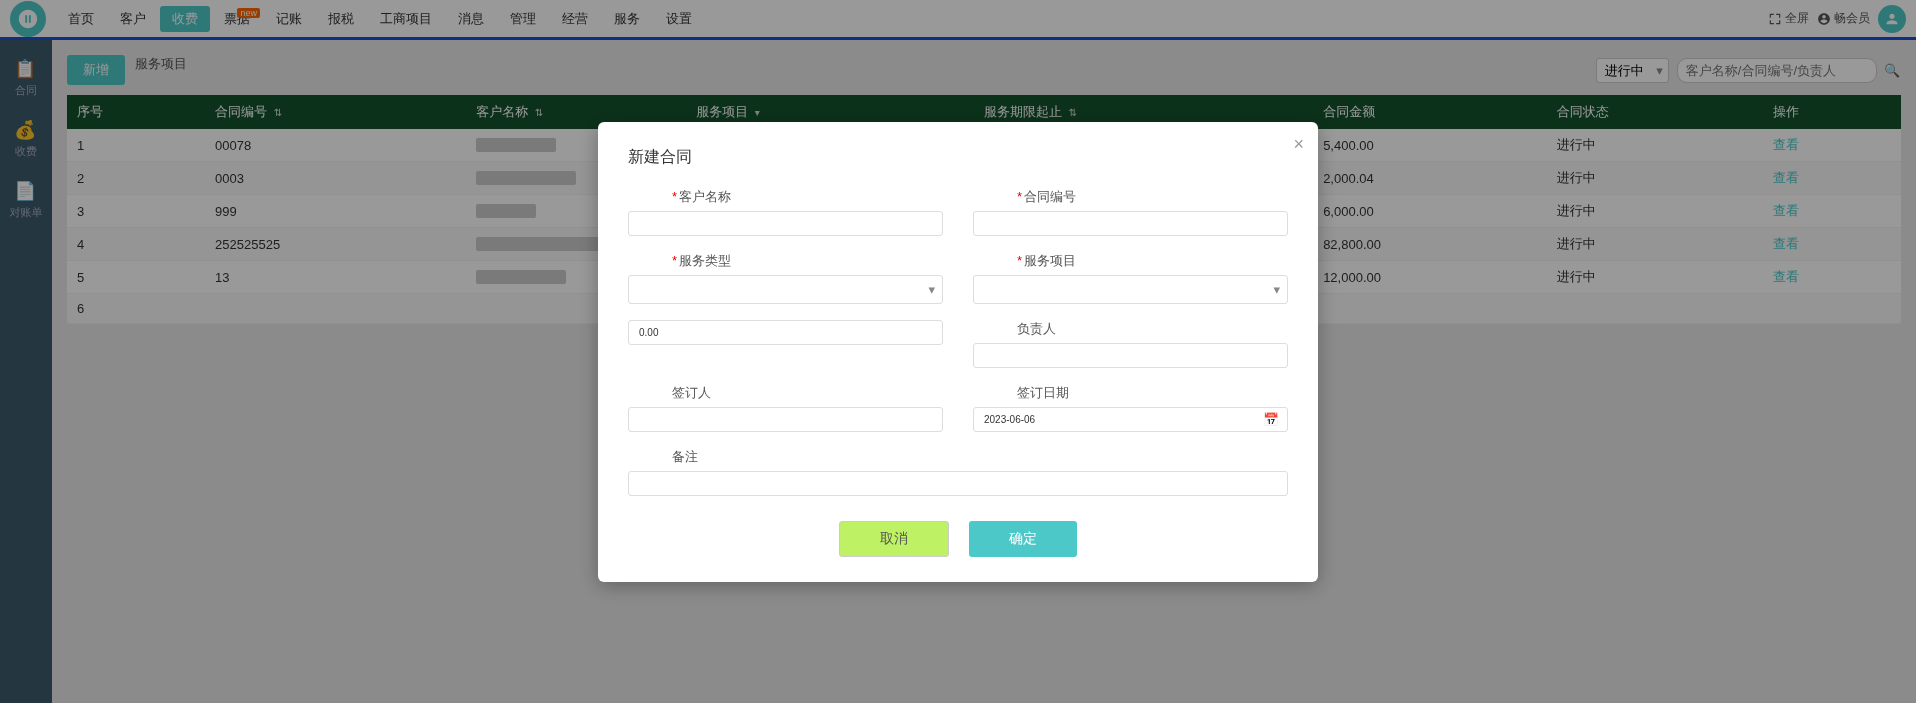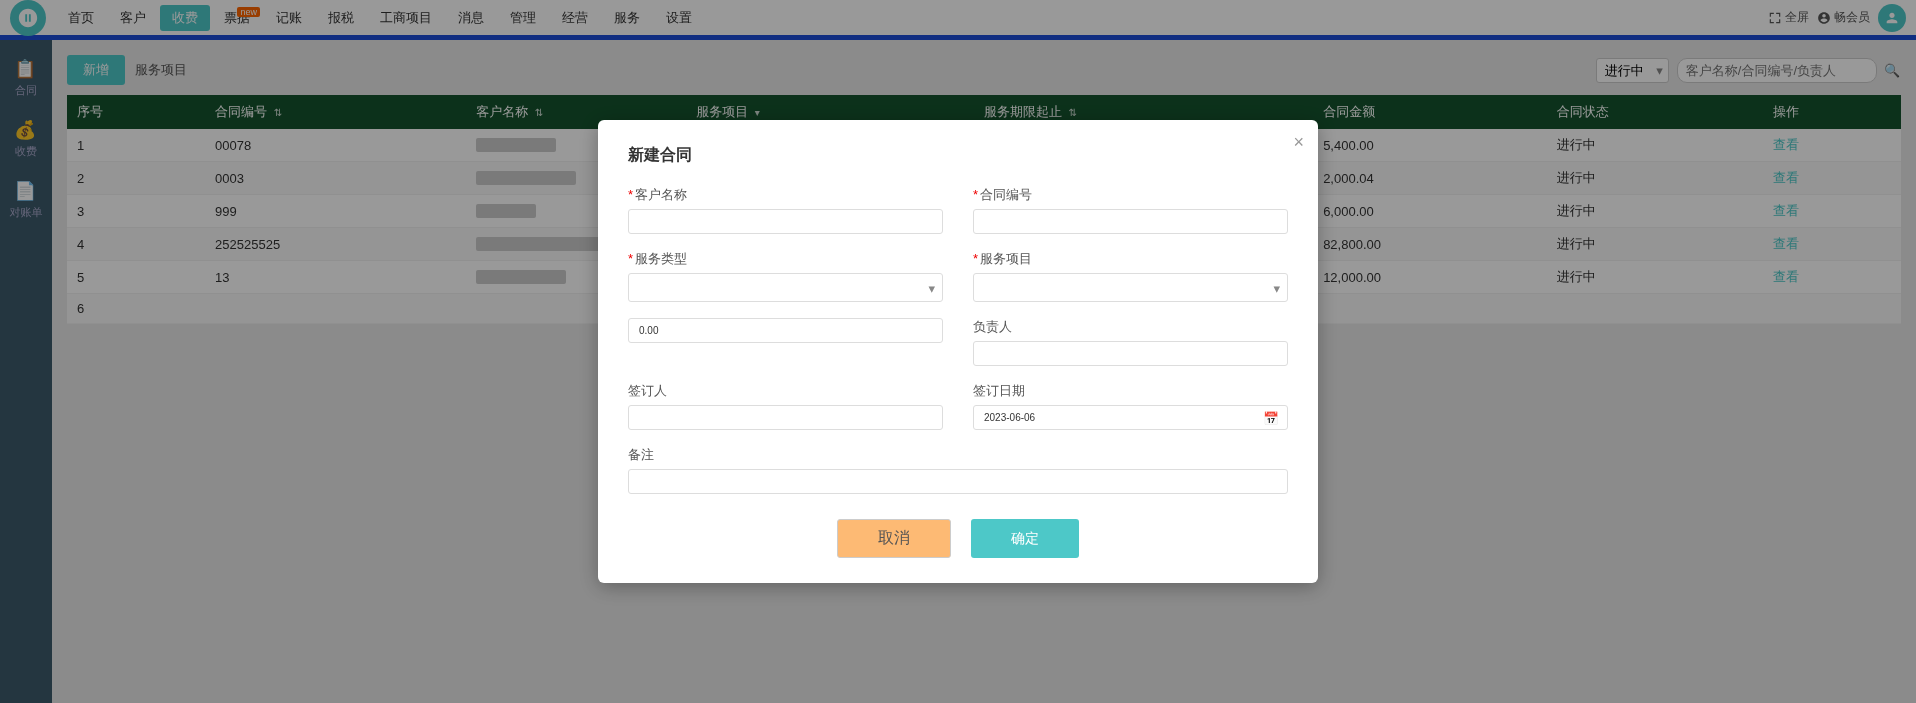--- a/index.html
+++ b/index.html
@@ -3,21 +3,21 @@
   <meta charset="utf-8">
   <style>
     * { box-sizing: border-box; margin: 0; padding: 0; }
     body { font-family: 'Microsoft YaHei', Arial, sans-serif; font-size: 13px; background: #e8e8e8; overflow: hidden; }
 
     
     .top-nav {
       display: flex; align-items: center;
       background: #fff;
       height: 40px;
-      border-bottom: 5px solid #1d4ed8;
+      border-bottom: 3px solid #1d4ed8;
       padding: 0 10px;
       position: fixed; top: 0; left: 0; right: 0; z-index: 100;
     }
     .nav-logo {
       width: 36px; height: 36px; margin-right: 10px;
       background: #4dc8c8; border-radius: 50%;
       display: flex; align-items: center; justify-content: center;
       color: white; font-size: 16px; font-weight: bold;
     }
     .nav-items { display: flex; align-items: center; gap: 2px; flex: 1; }
@@ -51,21 +51,21 @@
 
     
     .main-content {
       margin-top: 40px; margin-left: 52px;
       padding: 15px;
       min-height: calc(100vh - 40px);
       background: #e8e8e8;
     }
 
     
-    .toolbar { display: flex; align-items: center; gap: 10px; margin-bottom: 10px; }
+    .toolbar { display: flex; gap: 10px; margin-bottom: 10px; }
     .btn-new {
       background: #4dc8c8; color: white; border: none; padding: 6px 16px;
       border-radius: 3px; cursor: pointer; font-size: 13px;
     }
     .toolbar-label { color: #555; font-size: 13px; }
     .filter-select {
       border: 1px solid #ccc; padding: 4px 24px 4px 8px; border-radius: 3px;
       background: white; font-size: 13px; appearance: none; cursor: pointer;
       position: relative;
     }
@@ -100,28 +100,28 @@
     .modal-overlay {
       position: fixed; top: 0; left: 0; right: 0; bottom: 0;
       background: rgba(0,0,0,0.4); z-index: 200;
       display: flex; align-items: center; justify-content: center;
     }
     .modal {
       background: white; border-radius: 6px;
       width: 720px; padding: 25px 30px 25px;
       position: relative; box-shadow: 0 4px 20px rgba(0,0,0,0.3);
     }
-    .modal-title { font-size: 16px; font-weight: bold; color: #333; margin-bottom: 20px; }
+    .modal-title { font-size: 16px; font-weight: normal; color: #333; margin-bottom: 20px; }
     .modal-close {
       position: absolute; top: 12px; right: 14px;
       font-size: 18px; color: #999; cursor: pointer; background: none; border: none;
     }
     .form-grid { display: grid; grid-template-columns: 1fr 1fr; gap: 16px 30px; }
     .form-row { display: flex; flex-direction: column; gap: 5px; }
-    .form-label { font-size: 13px; color: #555; }
+    .form-label { font-size: 13px; color: #555; margin-left: 44px; }
     .form-label .required { color: #e00; margin-right: 2px; }
     .form-input {
       border: 1px solid #ddd; border-radius: 3px; padding: 6px 10px;
       font-size: 10px; color: #333; outline: none;
     }
     .form-select-wrap { position: relative; }
     .form-select-wrap::after {
       content: '▾'; position: absolute; right: 8px; top: 50%; transform: translateY(-50%);
       color: #888; pointer-events: none;
     }
@@ -130,22 +130,22 @@
       font-size: 13px; appearance: none; background: white; color: #333; cursor: pointer;
       outline: none;
     }
     .form-date-wrap { position: relative; }
     .form-date-icon {
       position: absolute; right: 8px; top: 50%; transform: translateY(-50%);
       color: #aaa; cursor: pointer;
     }
     .modal-footer { display: flex; justify-content: center; gap: 20px; margin-top: 25px; }
     .btn-cancel {
-      border: 1px solid #ccc; background: #fdba74; color: #555;
-      padding: 8px 40px; border-radius: 3px; cursor: pointer; font-size: 16px;
+      border: 1px solid #ccc; background: #bef264; color: #555;
+      padding: 8px 40px; border-radius: 3px; cursor: pointer; font-size: 14px;
     }
     .btn-confirm {
       background: #4dc8c8; color: white; border: none;
       padding: 8px 40px; border-radius: 3px; cursor: pointer; font-size: 14px;
     }
     .form-full-row { grid-column: 1 / -1; }
     .toolbar-right { display: flex; align-items: center; gap: 8px; margin-left: auto; }
   </style>
 </head>
 <body>

